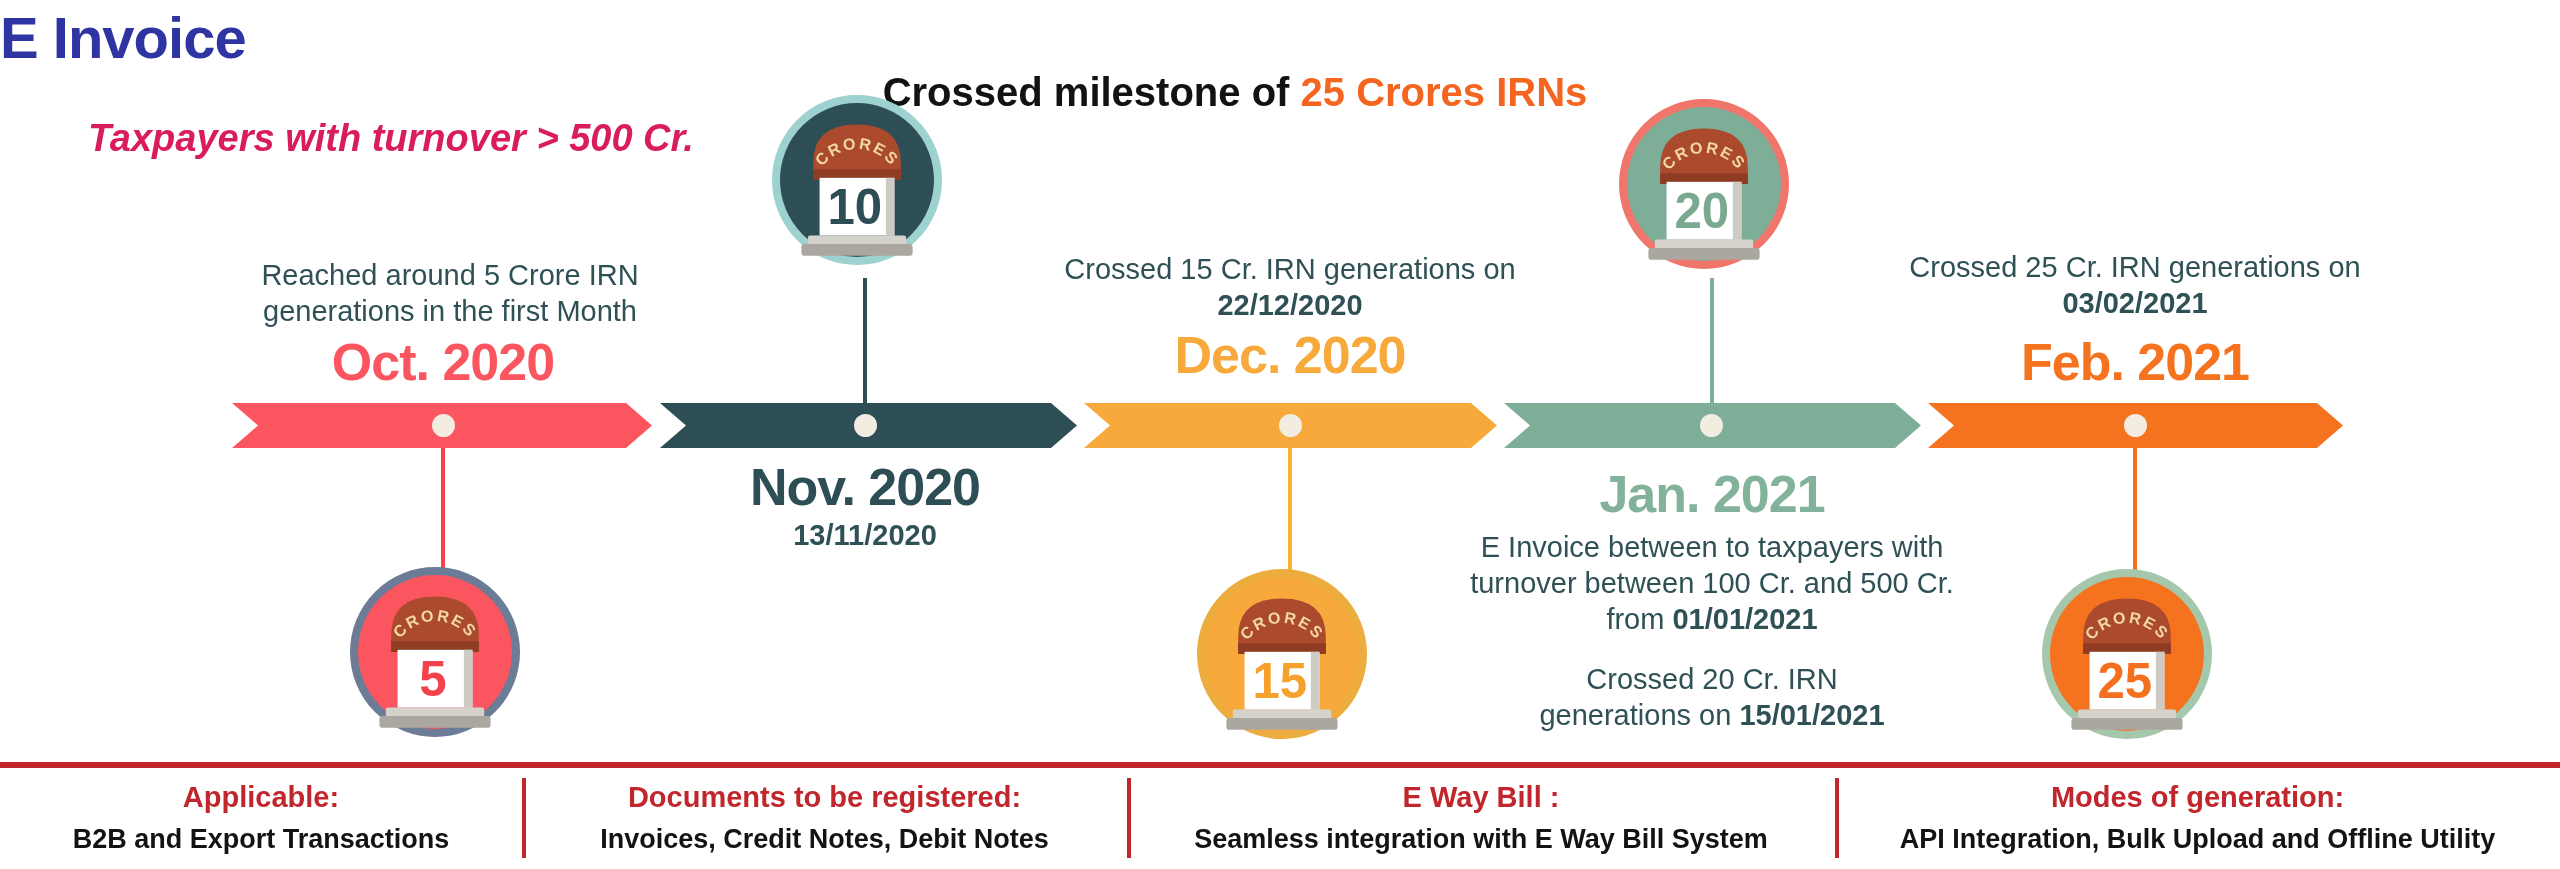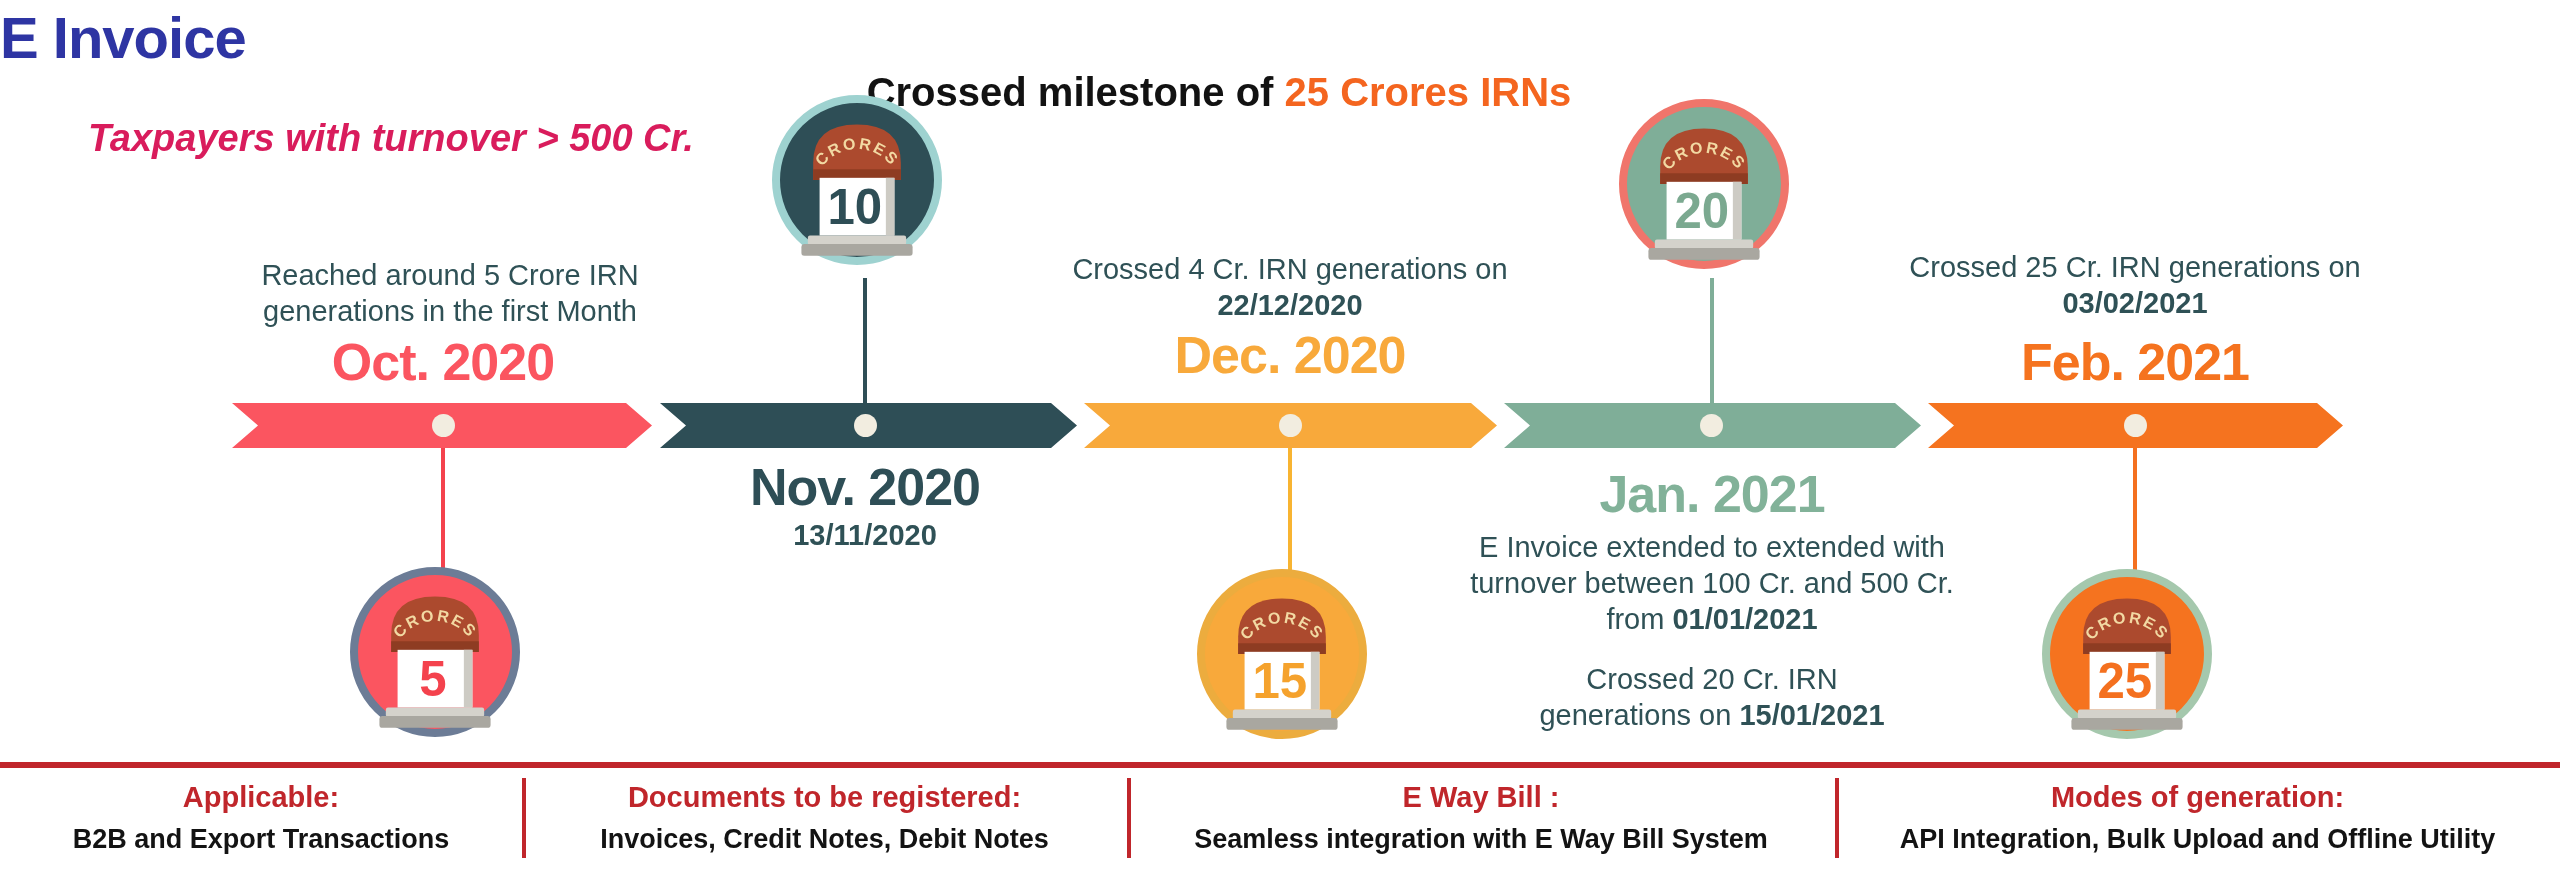--- a/index.html
+++ b/index.html
@@ -7,21 +7,21 @@
   .canvas {
     position:relative; width:2560px; height:869px; background:#ffffff; overflow:hidden;
     font-family:"Liberation Sans", sans-serif;
   }
   
   .title {
     position:absolute; left:0; top:4px; width:2400px; text-align:left;
     font-size:58px; font-weight:700; color:var(--title); letter-spacing:-1px;
   }
   .subtitle {
-    position:absolute; left:0; top:70px; width:2400px; text-align:center;
+    position:absolute; left:16px; top:70px; width:2400px; text-align:center;
     font-size:40px; font-weight:700; color:var(--subtitle);padding-left:38px;
   }
   .subtitle .hl { color:var(--hl); }
   
   .intro {
     position:absolute; left:88px; top:110px; width:700px;
     font-size:38px; font-weight:700; font-style:italic; color:var(--intro);
     line-height:1.48;
   }
   
@@ -182,26 +182,26 @@
   <div class="note" style="left:170px; top:258px; width:560px;">
     <div>Reached around 5 Crore IRN</div>
     <div>generations in the first Month</div>
   </div>
 
   <div class="note" style="left:615px; top:518px; width:500px;">
     <div class="b">13/11/2020</div>
   </div>
 
   <div class="note" style="left:1020px; top:252px; width:540px;">
-    <div>Crossed 4 Cr. IRN generations on</div>
+    <div>Crossed 15 Cr. IRN generations on</div>
     <div class="b">22/12/2020</div>
   </div>
 
   <div class="note" style="left:1432px; top:530px; width:560px;">
-    <div>E Invoice extended to extended with</div>
+    <div>E Invoice between to taxpayers with</div>
     <div>turnover between 100 Cr. and 500 Cr.</div>
     <div><span>from </span><span class="b">01/01/2021</span></div>
   </div>
 
   <div class="note" style="left:1462px; top:662px; width:500px;">
     <div>Crossed 20 Cr. IRN</div>
     <div><span>generations on </span><span class="b">15/01/2021</span></div>
   </div>
 
   <div class="note" style="left:1875px; top:250px; width:520px;">

